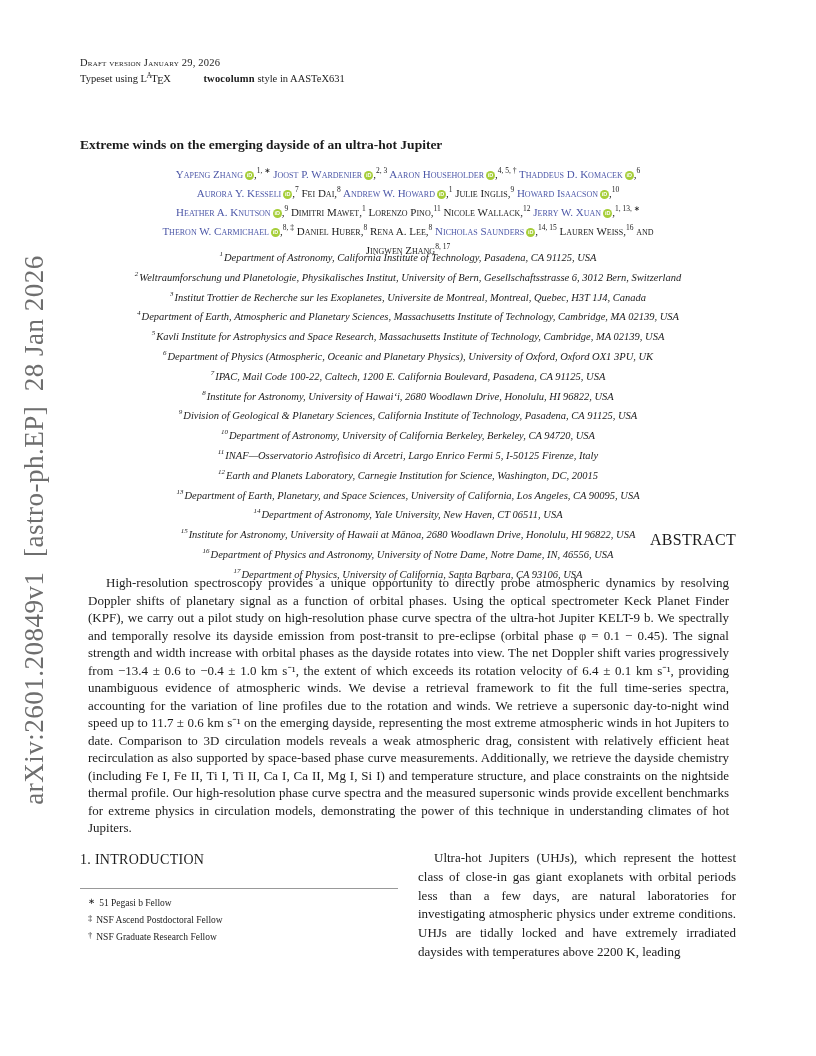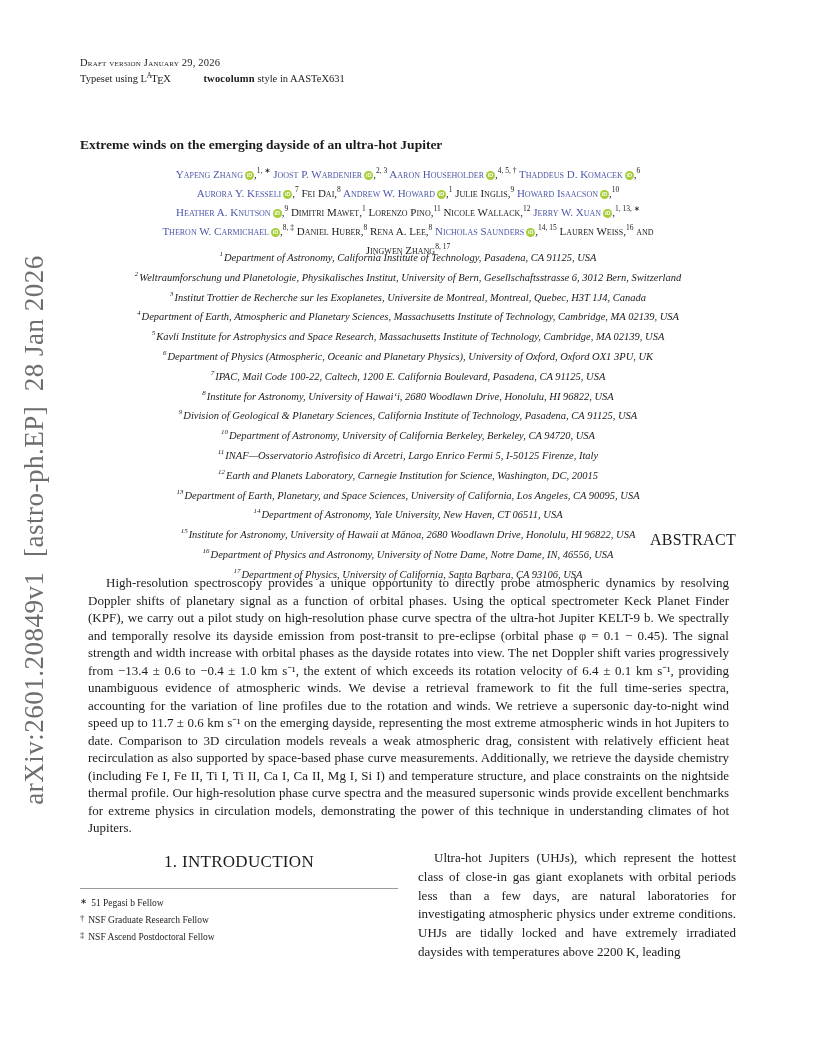--- a/index.html
+++ b/index.html
@@ -45,29 +45,29 @@
   .affil-num{font-size:7px;margin-right:1px;}
   #abstract-heading{
     position:absolute;left:80px;top:531px;width:656px;text-align:right;
     font-size:16px;letter-spacing:0.3px;
   }
   #abstract-text{
     position:absolute;left:88px;top:550px;width:641px;
     text-align:justify;font-size:13px;line-height:17.5px;text-indent:18px;margin-top:24px;
   }
   #intro-heading{
-    position:absolute;left:80px;top:852px;width:318px;text-align:center;
-    font-size:17px;letter-spacing:0.3px;
+    position:absolute;left:80px;top:852px;width:318px;text-align:left;
+    font-size:14px;letter-spacing:0.3px;
   }
   #footnote-rule{
     position:absolute;left:80px;top:888px;width:318px;height:0;
     border-top:1px solid #999999;
   }
   #footnotes{
-    position:absolute;left:80px;top:894px;width:318px;
+    position:absolute;left:88px;top:894px;width:318px;
     font-size:9.5px;line-height:15px;
   }
   .fn-marker{font-size:8.5px;vertical-align:2px;margin-right:4px;}
   #intro-text{
     position:absolute;left:418px;top:849px;width:318px;
     text-align:justify;font-size:13px;line-height:18.8px;text-indent:16px;
   }
 </style>
 </head>
 <body>
@@ -113,19 +113,19 @@
   <div id="abstract-heading">ABSTRACT</div>
 
   <div id="abstract-text">High-resolution spectroscopy provides a unique opportunity to directly probe atmospheric dynamics by resolving Doppler shifts of planetary signal as a function of orbital phases. Using the optical spectrometer Keck Planet Finder (KPF), we carry out a pilot study on high-resolution phase curve spectra of the ultra-hot Jupiter KELT-9 b. We spectrally and temporally resolve its dayside emission from post-transit to pre-eclipse (orbital phase φ = 0.1 − 0.45). The signal strength and width increase with orbital phases as the dayside rotates into view. The net Doppler shift varies progressively from −13.4 ± 0.6 to −0.4 ± 1.0 km s⁻¹, the extent of which exceeds its rotation velocity of 6.4 ± 0.1 km s⁻¹, providing unambiguous evidence of atmospheric winds. We devise a retrieval framework to fit the full time-series spectra, accounting for the variation of line profiles due to the rotation and winds. We retrieve a supersonic day-to-night wind speed up to 11.7 ± 0.6 km s⁻¹ on the emerging dayside, representing the most extreme atmospheric winds in hot Jupiters to date. Comparison to 3D circulation models reveals a weak atmospheric drag, consistent with relatively efficient heat recirculation as also supported by space-based phase curve measurements. Additionally, we retrieve the dayside chemistry (including Fe I, Fe II, Ti I, Ti II, Ca I, Ca II, Mg I, Si I) and temperature structure, and place constraints on the nightside thermal profile. Our high-resolution phase curve spectra and the measured supersonic winds provide excellent benchmarks for extreme physics in circulation models, demonstrating the power of this technique in understanding climates of hot Jupiters.</div>
 
   <div id="intro-heading">1. INTRODUCTION</div>
 
   <div id="footnote-rule"></div>
 
   <div id="footnotes">
       <div class="fn-line"><span class="fn-marker">∗</span><span class="fn-text">51 Pegasi b Fellow</span></div>
+      <div class="fn-line"><span class="fn-marker">‡</span><span class="fn-text">NSF Ascend Postdoctoral Fellow</span></div>
       <div class="fn-line"><span class="fn-marker">†</span><span class="fn-text">NSF Graduate Research Fellow</span></div>
-      <div class="fn-line"><span class="fn-marker">‡</span><span class="fn-text">NSF Ascend Postdoctoral Fellow</span></div>
     </div>
 
   <div id="intro-text">Ultra-hot Jupiters (UHJs), which represent the hottest class of close-in gas giant exoplanets with orbital periods less than a few days, are natural laboratories for investigating atmospheric physics under extreme conditions. UHJs are tidally locked and have extremely irradiated daysides with temperatures above 2200 K, leading</div>
 
 </div>
 
 </body></html>

